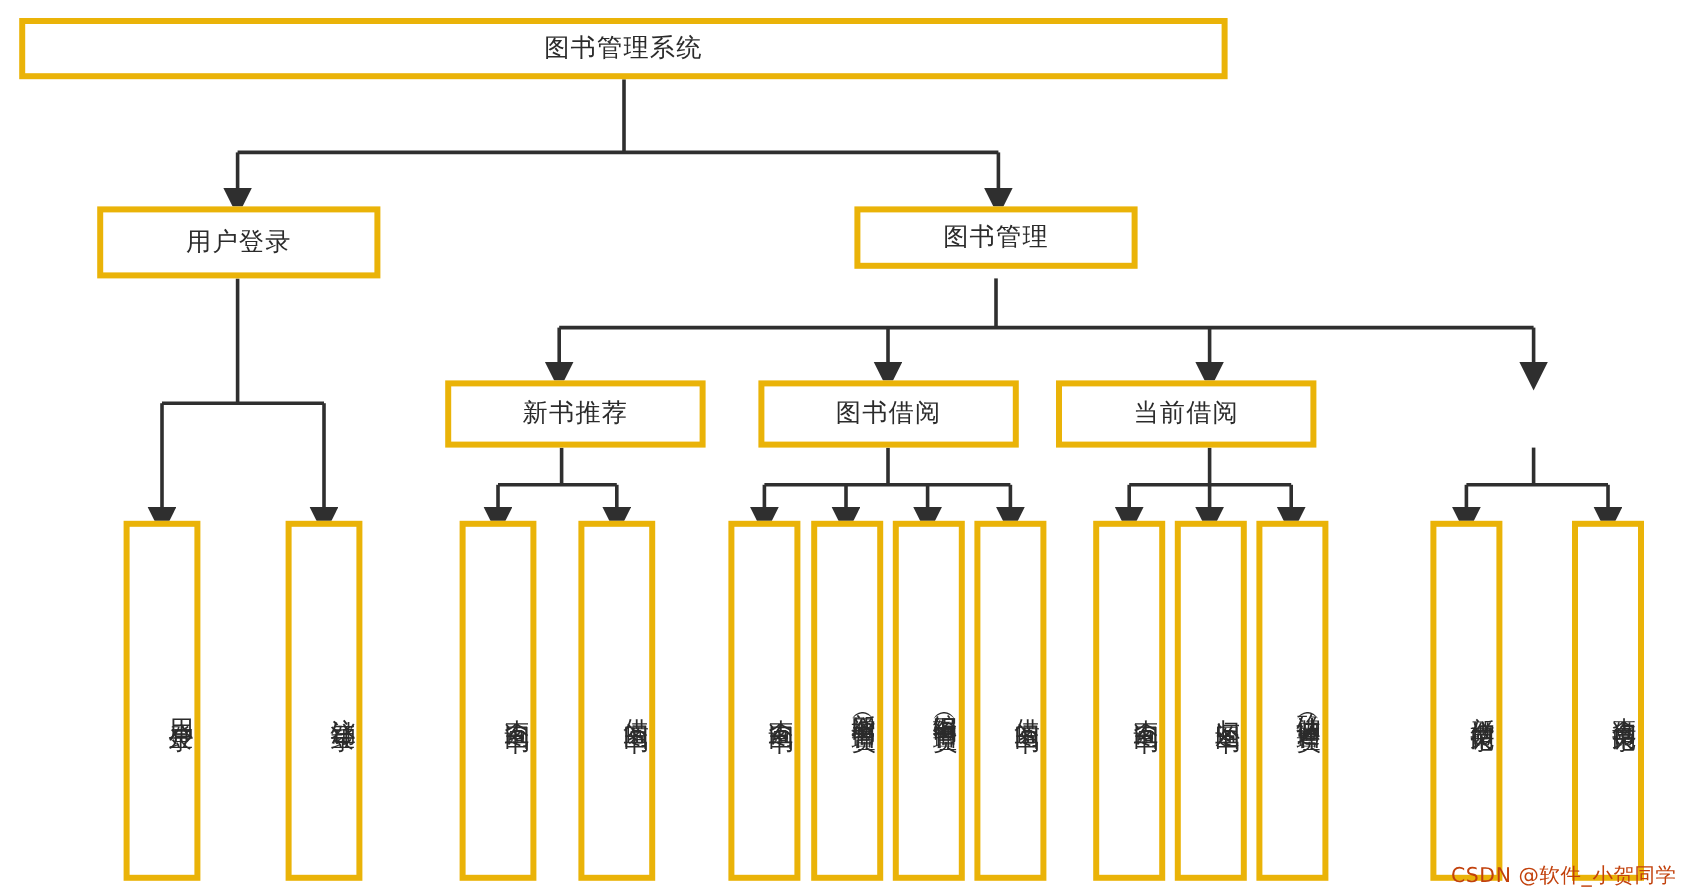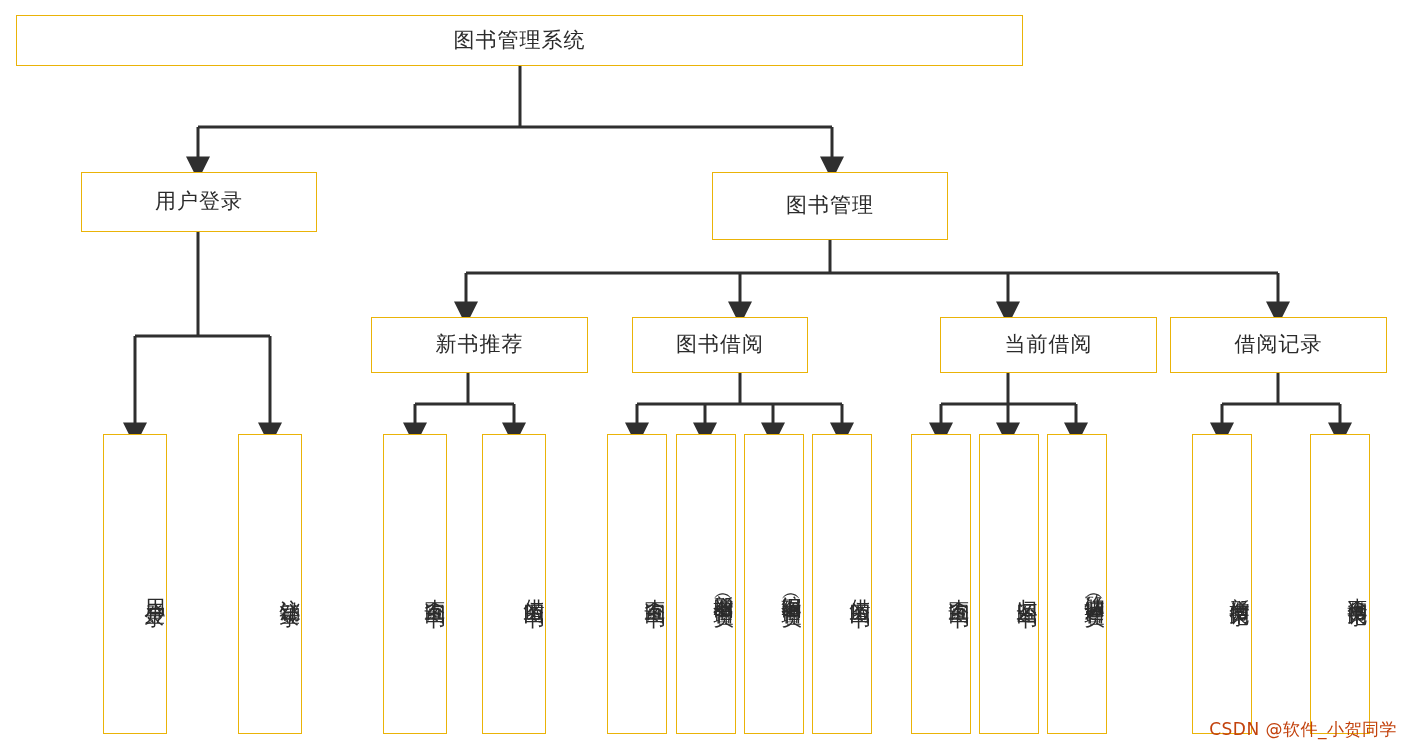--- a/index.html
+++ b/index.html
@@ -21,21 +21,21 @@
     position: absolute;
     left: 0;
     top: 0;
     width: 1405px;
     height: 747px;
     pointer-events: none;
   }
   .node {
     position: absolute;
     box-sizing: border-box;
-    border: 1px solid #eab308;
+    border: 5px solid #eab308;
     background: #ffffff;
     display: flex;
     align-items: center;
     justify-content: center;
     color: #2b2b2b;
   }
   .node.horiz {
     font-size: 21px;
     line-height: 1.1;
     letter-spacing: 1px;
@@ -125,35 +125,32 @@
     </g>
   </svg>
 
   <div class="node horiz" style="left:16px; top:15px; width:1007px; height:51px;">
     <span class="node-label">图书管理系统</span>
   </div>
 
   <div class="node horiz" style="left:81px; top:172px; width:236px; height:60px;">
     <span class="node-label">用户登录</span>
   </div>
-  <div class="node horiz" style="left:712px; top:172px; width:236px; height:68px;">
+  <div class="node horiz" style="left:712px; top:172px; width:236px; height:52px;">
     <span class="node-label">图书管理</span>
   </div>
 
   <div class="node horiz" style="left:371px; top:317px; width:217px; height:56px;">
     <span class="node-label">新书推荐</span>
   </div>
-  <div class="node horiz" style="left:632px; top:317px; width:176px; height:56px;">
+  <div class="node horiz" style="left:632px; top:317px; width:217px; height:56px;">
     <span class="node-label">图书借阅</span>
   </div>
-  <div class="node horiz" style="left:940px; top:317px; width:217px; height:56px;">
+  <div class="node horiz" style="left:880px; top:317px; width:217px; height:56px;">
     <span class="node-label">当前借阅</span>
-  </div>
-  <div class="node horiz" style="left:1170px; top:317px; width:217px; height:56px;">
-    <span class="node-label">借阅记录</span>
   </div>
 
   <div class="node vert" style="left:103px; top:434px; width:64px; height:300px;">
     <span class="node-label">用户登录</span>
   </div>
   <div class="node vert" style="left:238px; top:434px; width:64px; height:300px;">
     <span class="node-label">注销登录</span>
   </div>
 
   <div class="node vert" style="left:383px; top:434px; width:64px; height:300px;">

